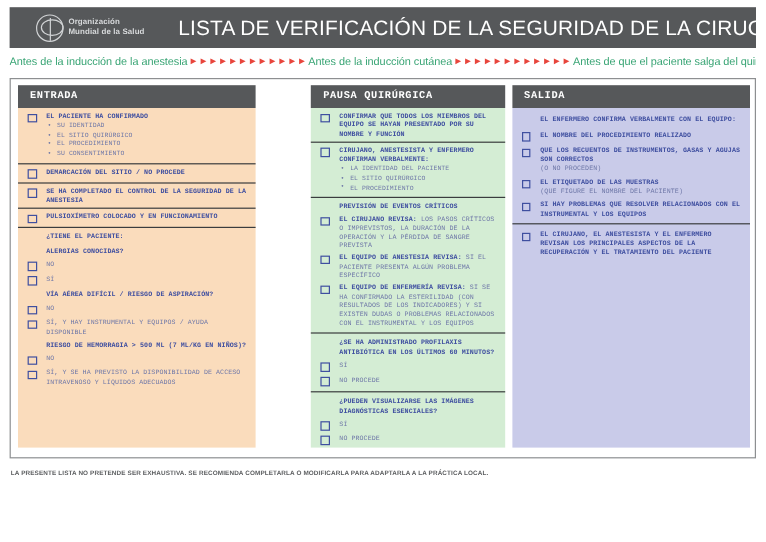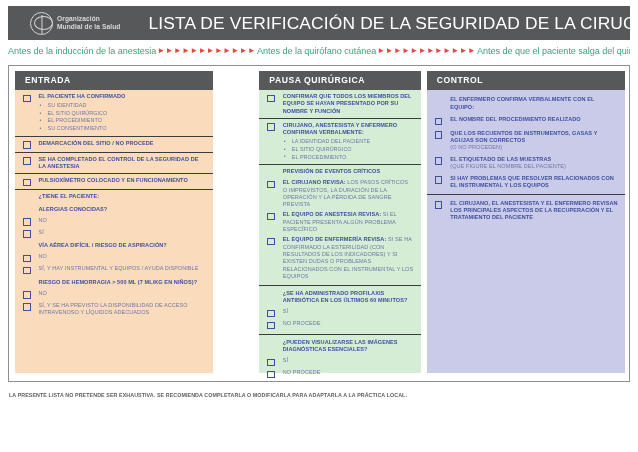--- a/index.html
+++ b/index.html
@@ -123,20 +123,21 @@
     background: #ffffff;
   }
 
   .columns {
     position: absolute;
     left: 6px;
     top: 5px;
     width: 610px;
     display: flex;
     gap: 6px;
+    font-family: Liberation Mono, monospace;
   }
 
   .col {
     width: 199px;
     display: flex;
     flex-direction: column;
   }
   .col-mid { width: 162px; margin-left: 40px; }
   .col-right { width: 199px; }
 
@@ -281,21 +282,21 @@
         <div>Organización</div>
         <div>Mundial de la Salud</div>
       </div>
     </div>
     <div class="header-title">LISTA DE VERIFICACIÓN DE LA SEGURIDAD DE LA CIRUGÍA (1ª edición)</div>
   </div>
 
   <div class="phase-strip">
     <span class="phase-label">Antes de la inducción de la anestesia</span>
     <span class="arrows">►►►►►►►►►►►►</span>
-    <span class="phase-label">Antes de la quirófano cutánea</span>
+    <span class="phase-label">Antes de la inducción cutánea</span>
     <span class="arrows">►►►►►►►►►►►►</span>
     <span class="phase-label">Antes de que el paciente salga del quirófano</span>
   </div>
 
   <div class="content-box">
     <div class="columns">
 
       <div class="col">
         <div class="col-head">ENTRADA</div>
         <div class="col-body body-entrada">
@@ -445,21 +446,21 @@
           </div>
           <div class="opt-row">
             <div class="cb"></div>
             <div class="opt-txt">NO PROCEDE</div>
           </div>
 
         </div>
       </div>
 
       <div class="col col-right">
-        <div class="col-head">CONTROL</div>
+        <div class="col-head">SALIDA</div>
         <div class="col-body body-salida">
 
           <div class="q-row" style="padding-top:6px;">
             <div class="cb-spacer"></div>
             <div class="q-txt">EL ENFERMERO CONFIRMA VERBALMENTE CON EL EQUIPO:</div>
           </div>
 
           <div class="opt-row" style="padding-top:3px;">
             <div class="cb"></div>
             <div class="item-txt">EL NOMBRE DEL PROCEDIMIENTO REALIZADO</div>

